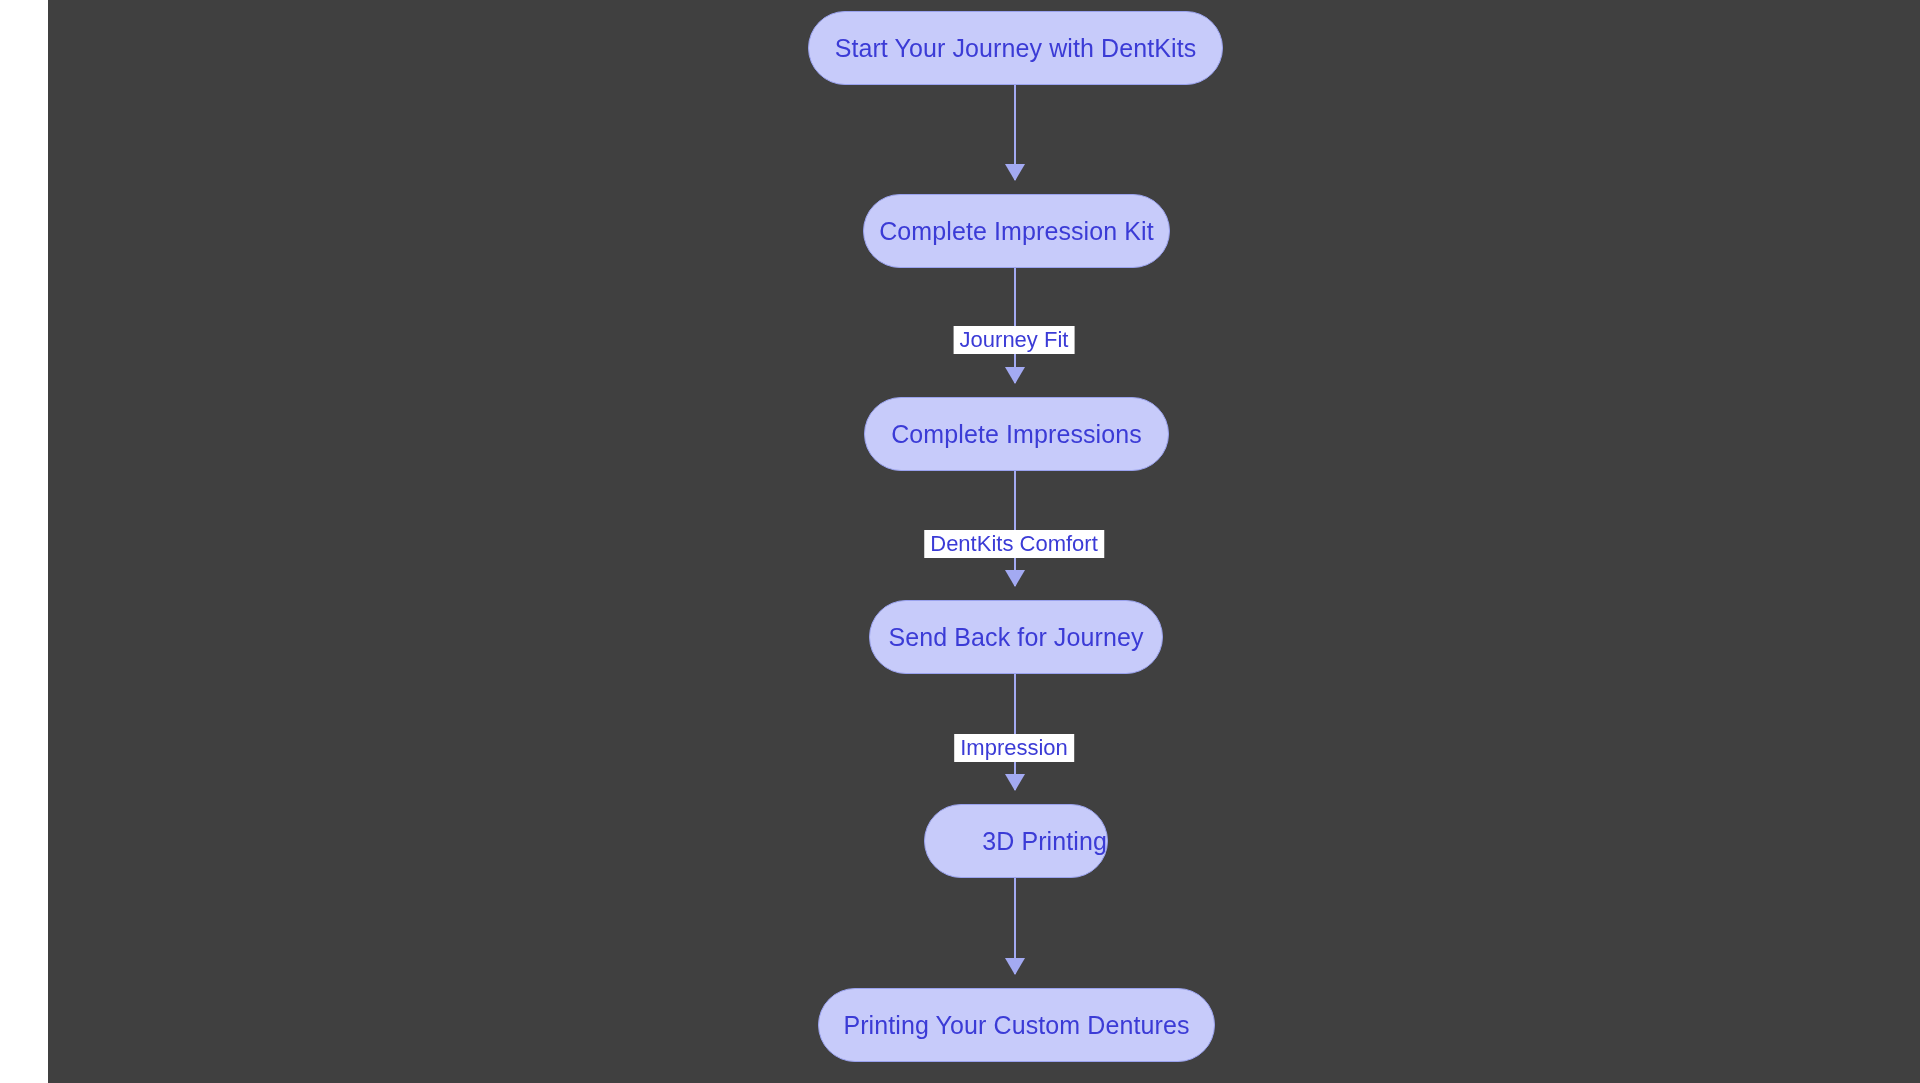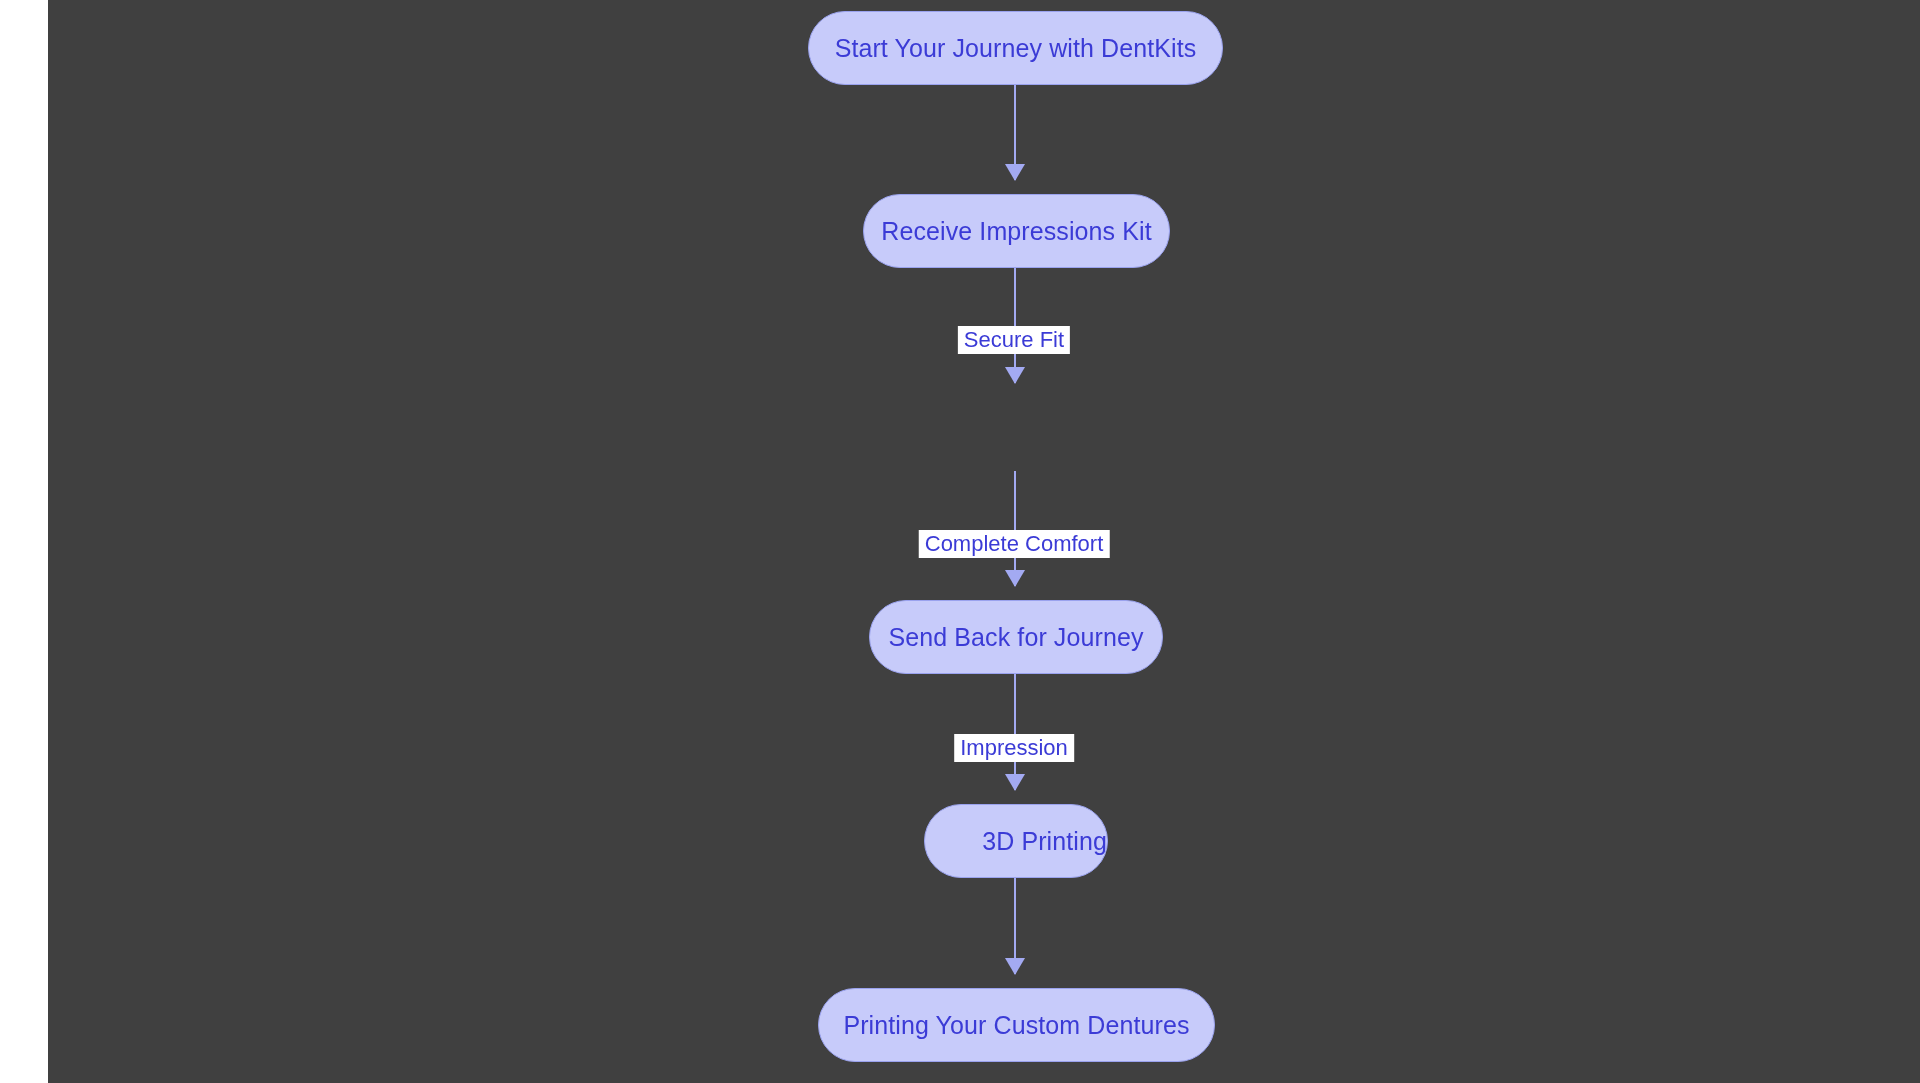--- a/index.html
+++ b/index.html
@@ -119,33 +119,36 @@
   <div class="arrow-head a4"></div>
 
   <div class="edge-line e5"></div>
   <div class="arrow-head a5"></div>
 
   <div class="node n1">
     <span class="node-label">Start Your Journey with DentKits</span>
   </div>
 
   <div class="node n2">
-    <span class="node-label">Receive Impressions Kit</span>
+    <span class="node-label">Complete Impression Kit</span>
   </div>
 
+  <div class="node n3">
+    <span class="node-label">Complete Impressions</span>
+  </div>
 
   <div class="node n4">
     <span class="node-label">Send Back for Journey</span>
   </div>
 
   <div class="node n5">
     <span class="node-label">3D Printing</span>
   </div>
 
   <div class="node n6">
     <span class="node-label">Printing Your Custom Dentures</span>
   </div>
 
-  <div class="edge-label l1">Secure Fit</div>
-  <div class="edge-label l2">Complete Comfort</div>
+  <div class="edge-label l1">Journey Fit</div>
+  <div class="edge-label l2">DentKits Comfort</div>
   <div class="edge-label l3">Impression</div>
 
 </div>
 
 </body></html>

